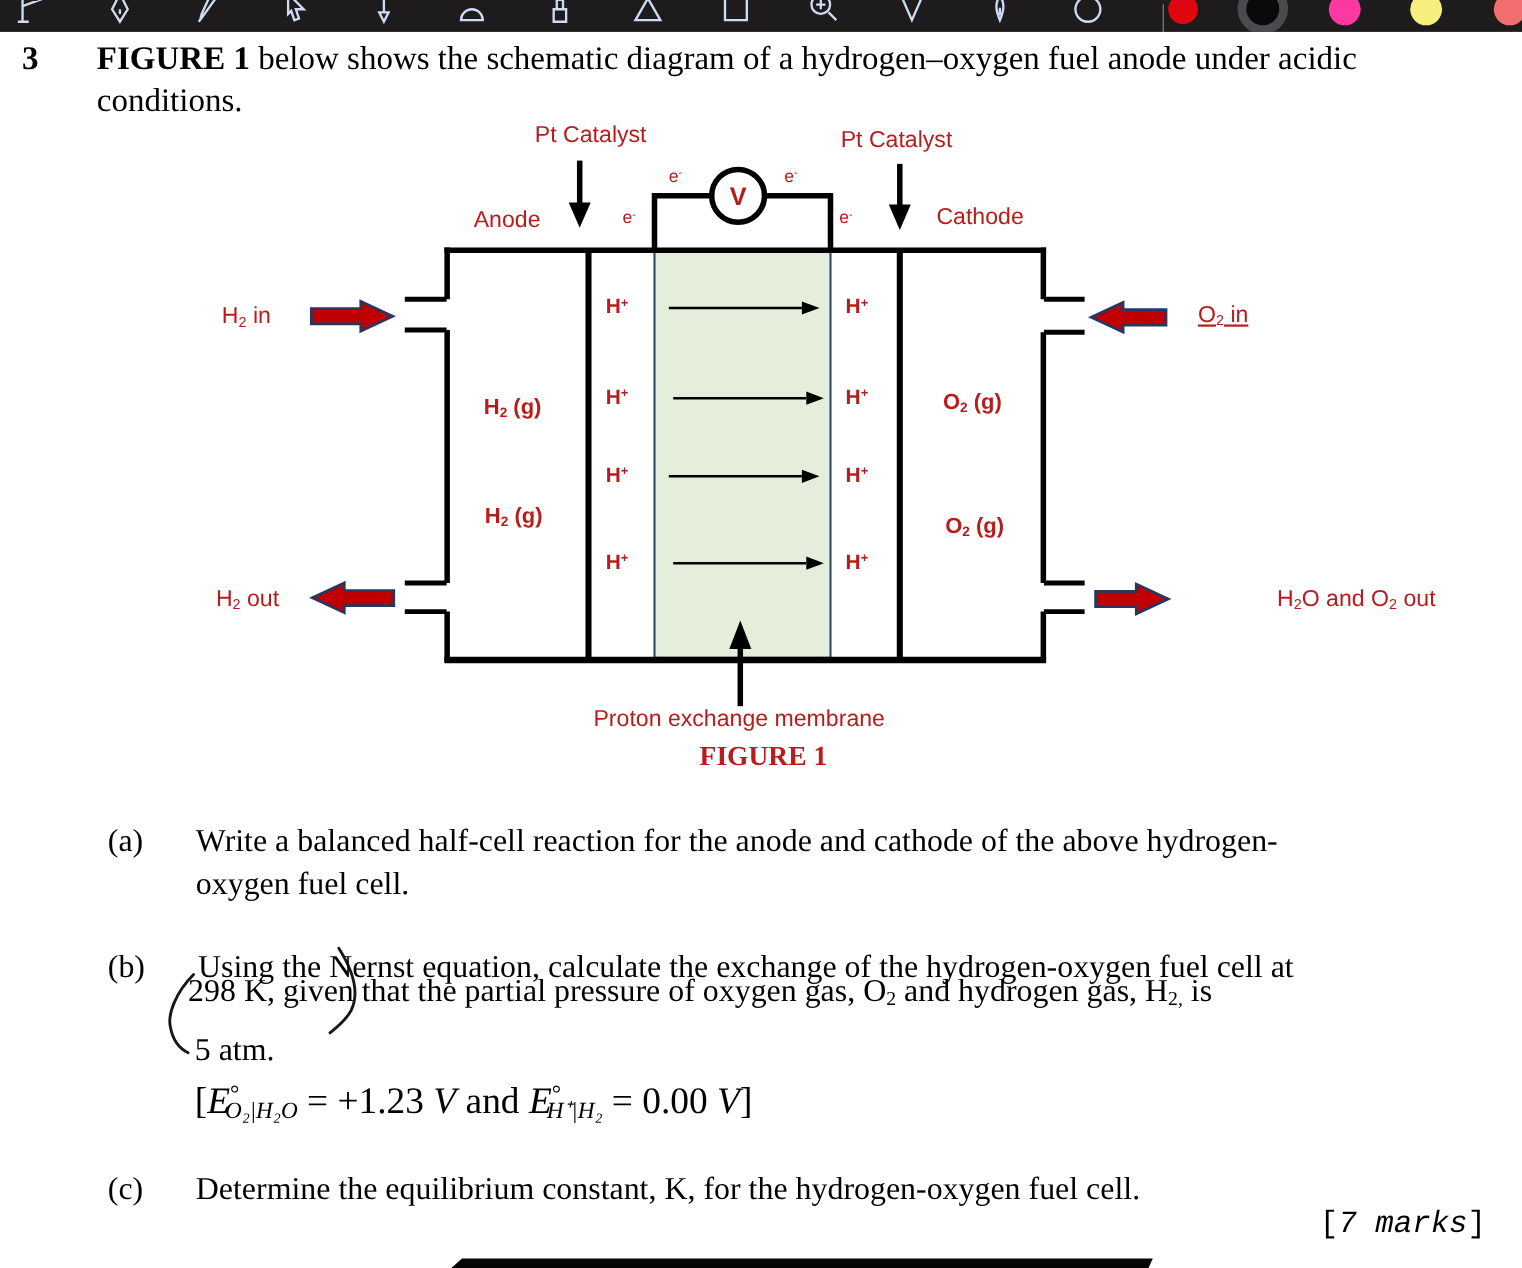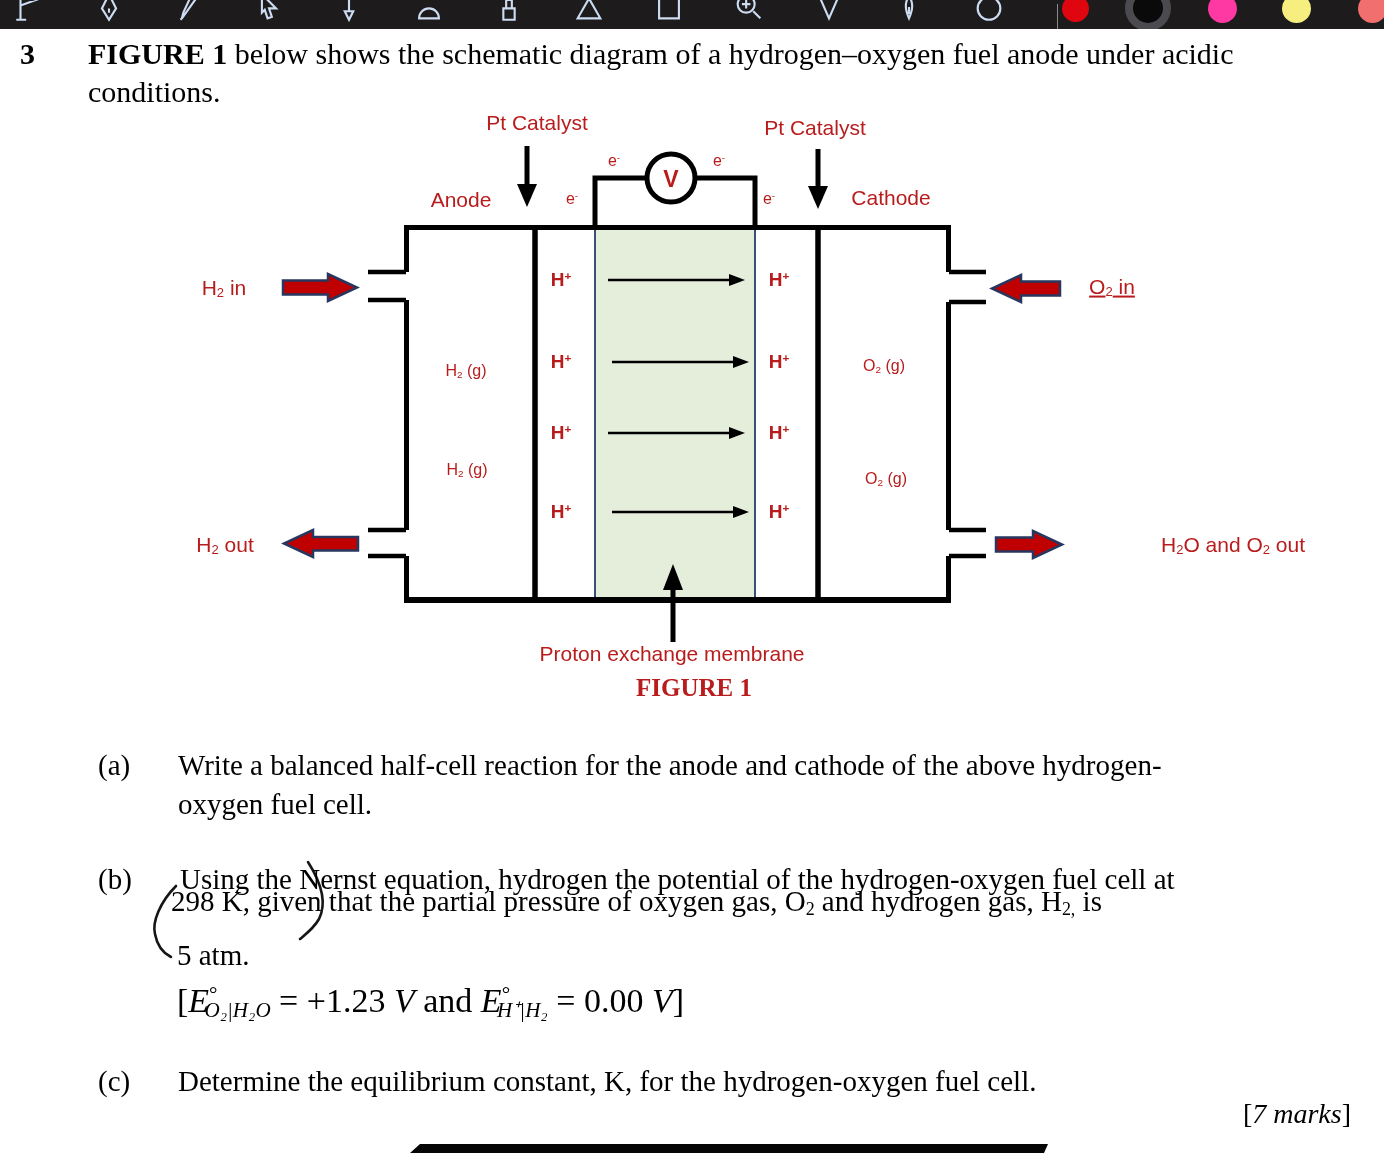--- a/index.html
+++ b/index.html
@@ -15,21 +15,21 @@
   .dot{position:absolute;border-radius:50%;}
 
   
   .layer{position:absolute;left:0;top:0;z-index:5;}
   .lbl{position:absolute;transform:translate(-50%,-50%);white-space:nowrap;z-index:10;
        font-family:"Liberation Sans", sans-serif;color:#b91c1c;}
   .row{position:absolute;white-space:nowrap;z-index:10;}
 
   
   .dg{font-size:21px;}
-  .dg-b{font-size:16px;font-weight:normal;}
+  .dg-b{font-size:20px;font-weight:bold;}
   .hp{font-size:19px;font-weight:bold;}
   .em{font-size:16px;}
   .vlab{font-size:23px;font-weight:bold;}
   .cap{font-family:"Liberation Serif", serif;font-size:25px;font-weight:bold;}
 
   
   .txt{font-size:29px;line-height:34px;}
   .txt-lg{font-size:30px;line-height:35px;}
   .b{font-weight:bold;}
   .marks{font-size:28px;}
@@ -193,21 +193,21 @@
 <div class="lbl dg" style="left:1233px;top:545px;"><span>H</span><span class="sb">2</span><span>O and O</span><span class="sb">2</span><span> out</span></div>
 
 <div class="lbl dg" style="left:672px;top:654px;">Proton exchange membrane</div>
 <div class="lbl cap" style="left:694px;top:688px;">FIGURE 1</div>
 
 <div class="row txt" style="left:98px;top:748px;">(a)</div>
 <div class="row txt" style="left:178px;top:748px;">Write a balanced half-cell reaction for the anode and cathode of the above hydrogen-</div>
 <div class="row txt" style="left:178px;top:787px;">oxygen fuel cell.</div>
 
 <div class="row txt" style="left:98px;top:862px;">(b)</div>
-<div class="row txt" style="left:180px;top:862px;">Using the Nernst equation, hydrogen the potential of the hydrogen-oxygen fuel cell at</div>
+<div class="row txt" style="left:180px;top:862px;">Using the Nernst equation, calculate the exchange of the hydrogen-oxygen fuel cell at</div>
 <div class="row txt" style="left:171px;top:884px;"><span>298 K, given that the partial pressure of oxygen gas, O</span><span class="sb">2</span><span> and hydrogen gas, H</span><span class="sb">2,</span><span> is</span></div>
 <div class="row txt" style="left:177px;top:938px;">5 atm.</div>
 <div class="row formula" style="left:177px;top:982px;"><span>[</span><span class="it">E</span><span class="sp stk">°</span><span class="sb it">O₂|H₂O</span><span> = +1.23 </span><span class="it">V</span><span> and </span><span class="it">E</span><span class="sp stk">°</span><span class="sb it">H⁺|H₂</span><span> = 0.00 </span><span class="it">V</span><span>]</span></div>
 
 <div class="row txt" style="left:98px;top:1064px;">(c)</div>
 <div class="row txt" style="left:178px;top:1064px;">Determine the equilibrium constant, K, for the hydrogen-oxygen fuel cell.</div>
 
-<div class="row marks" style="right:33px;top:1098px;"><span>[</span><span class="it">7 marks</span><span>]</span></div>
+<div class="row marks" style="right:33px;top:1098px;font-family:Liberation Mono, monospace;"><span>[</span><span class="it">7 marks</span><span>]</span></div>
 
 </body></html>

